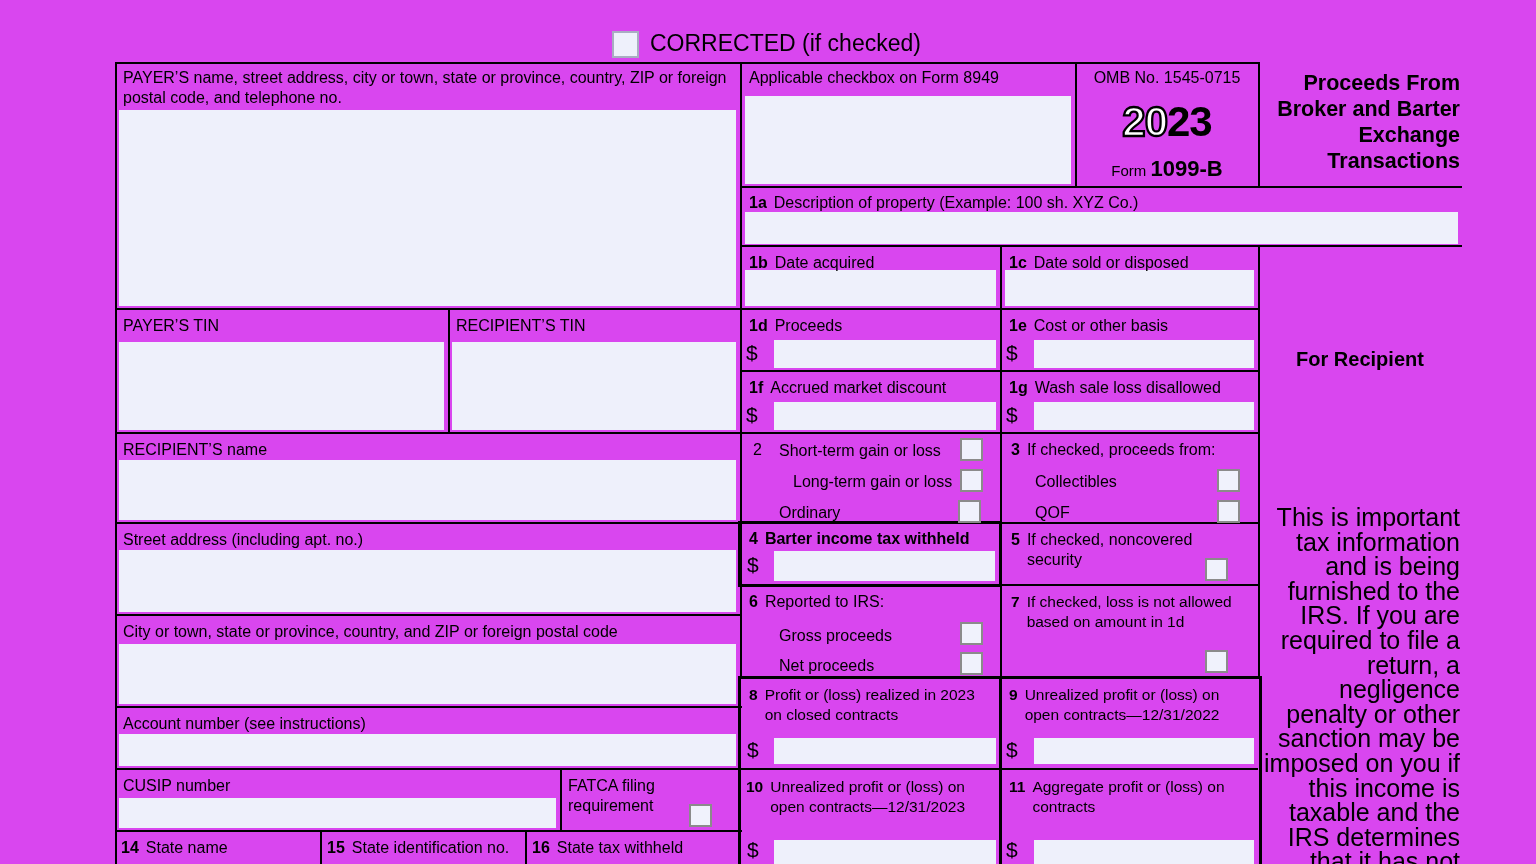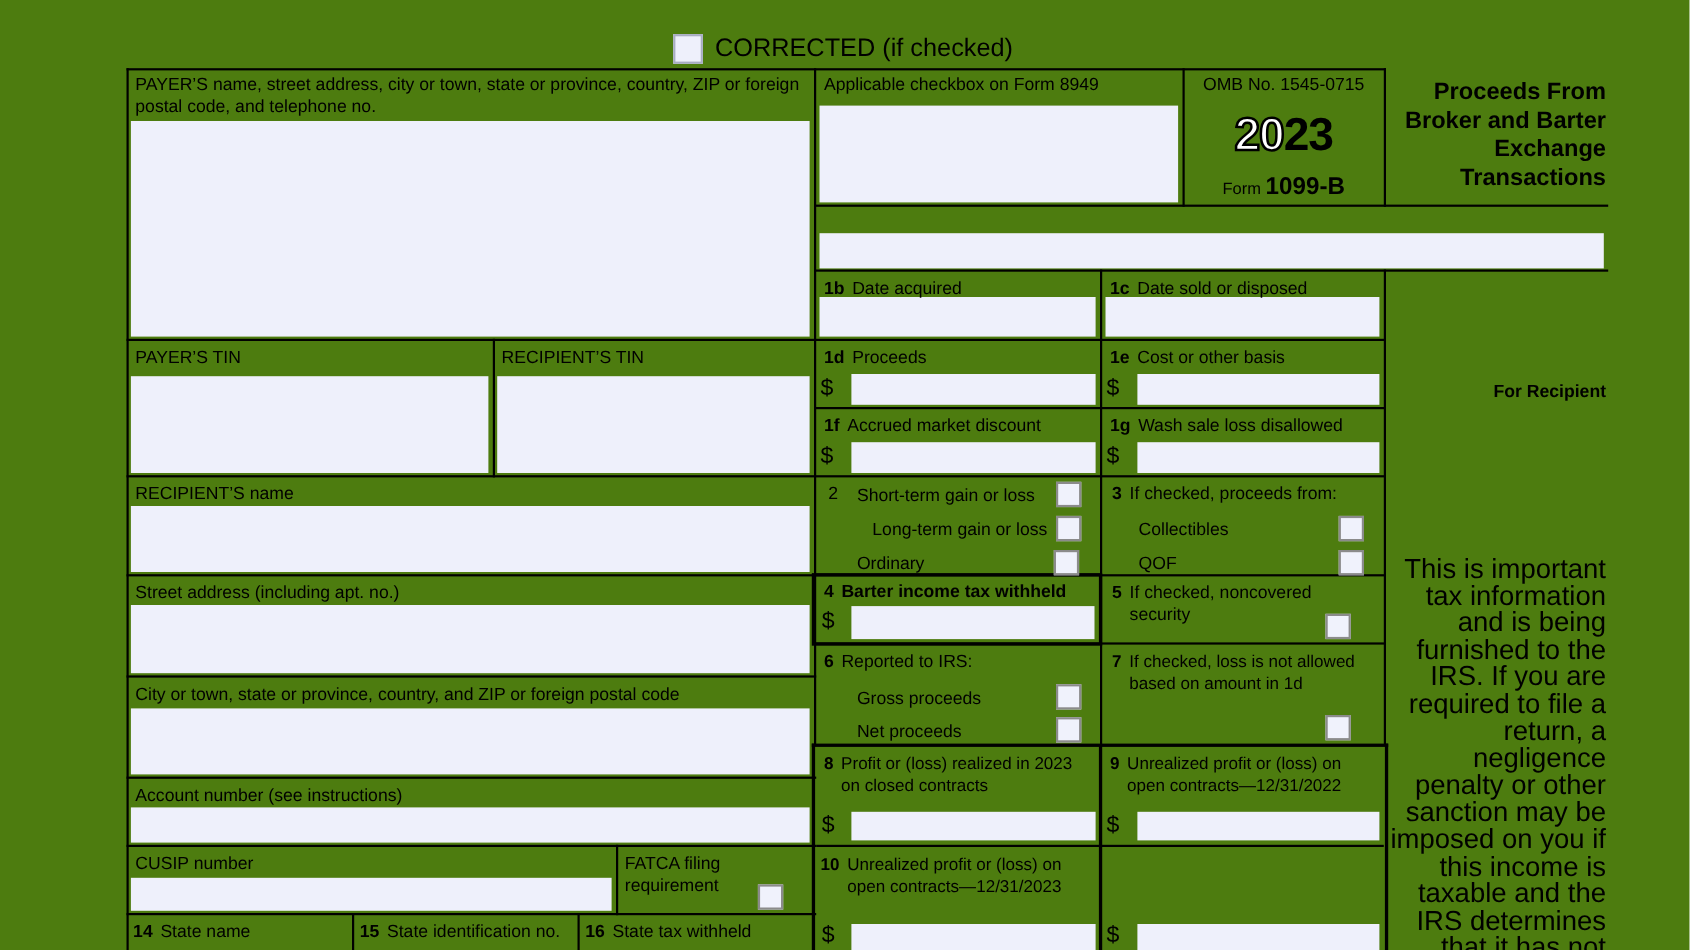--- a/index.html
+++ b/index.html
@@ -1,16 +1,16 @@
 <!DOCTYPE html>
 <html><head>
 <meta charset="utf-8">
 <style>
   html,body{margin:0;padding:0;background:#fff;}
-  .page{position:relative;width:1536px;height:864px;background:#4d7c0f;overflow:hidden;
+  .page{position:relative;width:1536px;height:864px;background:#d946ef;overflow:hidden;
         font-family:"Liberation Sans", sans-serif;color:#000;}
   .ln{position:absolute;background:#000;}
   .thick{position:absolute;border:3px solid #000;box-sizing:border-box;background:transparent;}
   .inp{position:absolute;background:#eef0fb;}
   .cb{position:absolute;width:23px;height:23px;background:#f0f2fc;border:2px solid #8b8b8b;box-sizing:border-box;}
   .lab{position:absolute;font-size:16px;line-height:1.28;}
   .hang{display:flex;align-items:flex-start;}
   .hang .num{font-weight:bold;margin-right:7px;flex:0 0 auto;}
   .sm{font-size:15.5px;}
   .bold{font-weight:bold;}
@@ -20,21 +20,21 @@
            border:2px solid #a8adc2;box-sizing:border-box;}
   .omb{position:absolute;left:1077px;top:69px;width:180px;text-align:center;font-size:16px;}
   .year{position:absolute;left:1077px;top:98px;width:180px;text-align:center;font-size:42px;
         font-weight:800;letter-spacing:-1px;}
   .y20{color:#fff;-webkit-text-stroke:2.3px #000;}
   .formline{position:absolute;left:1077px;top:156px;width:180px;text-align:center;font-size:15px;}
   .formline b{font-size:22px;margin-top:11px;}
   .rtitle{position:absolute;left:1260px;top:70px;width:200px;text-align:right;
           font-size:21.5px;font-weight:bold;line-height:26px;}
   .copyb{position:absolute;left:1260px;top:312px;width:200px;text-align:right;font-size:23px;font-weight:bold;}
-  .forrec{position:absolute;left:1260px;top:348px;width:200px;text-align:right;font-size:16px;font-weight:bold;}
+  .forrec{position:absolute;left:1260px;top:348px;width:200px;text-align:center;font-size:20px;font-weight:bold;}
   .notice{position:absolute;left:1260px;top:505px;width:200px;text-align:right;
           font-size:25px;line-height:24.6px;}
 </style>
 </head>
 <body>
 
 <div class="page">
 
   <span class="corr-cb"></span>
   <span class="corr">CORRECTED (if checked)</span>
@@ -118,20 +118,24 @@
   <div class="year"><span class="y20">20</span><span>23</span></div>
   <div class="formline">
     <span>Form</span>
     <b>1099-B</b>
   </div>
 
   <div class="rtitle">Proceeds From Broker and Barter Exchange Transactions</div>
   <div class="forrec">For Recipient</div>
   <div class="notice">This is important tax information and is being furnished to the IRS. If you are required to file a return, a negligence penalty or other sanction may be imposed on you if this income is taxable and the IRS determines that it has not been reported.</div>
 
+  <div class="lab hang" style="left:749px;top:193px;width:700px;">
+    <span class="num">1a</span>
+    <span>Description of property (Example: 100 sh. XYZ Co.)</span>
+  </div>
   <div class="lab hang" style="left:749px;top:253px;width:245px;">
     <span class="num">1b</span>
     <span>Date acquired</span>
   </div>
   <div class="lab hang" style="left:1009px;top:253px;width:245px;">
     <span class="num">1c</span>
     <span>Date sold or disposed</span>
   </div>
   <div class="lab hang" style="left:749px;top:316px;width:245px;">
     <span class="num">1d</span>
@@ -204,15 +208,19 @@
   <div class="lab hang sm" style="left:1009px;top:685px;width:248px;">
     <span class="num">9</span>
     <span>Unrealized profit or (loss) on open contracts—12/31/2022</span>
   </div>
   <span class="dol" style="left:1006px;top:738px;">$</span>
   <div class="lab hang sm" style="left:746px;top:777px;width:248px;">
     <span class="num">10</span>
     <span>Unrealized profit or (loss) on open contracts—12/31/2023</span>
   </div>
   <span class="dol" style="left:747px;top:838px;">$</span>
+  <div class="lab hang sm" style="left:1009px;top:777px;width:248px;">
+    <span class="num">11</span>
+    <span>Aggregate profit or (loss) on contracts</span>
+  </div>
   <span class="dol" style="left:1006px;top:838px;">$</span>
 
 </div>
 
 </body></html>

